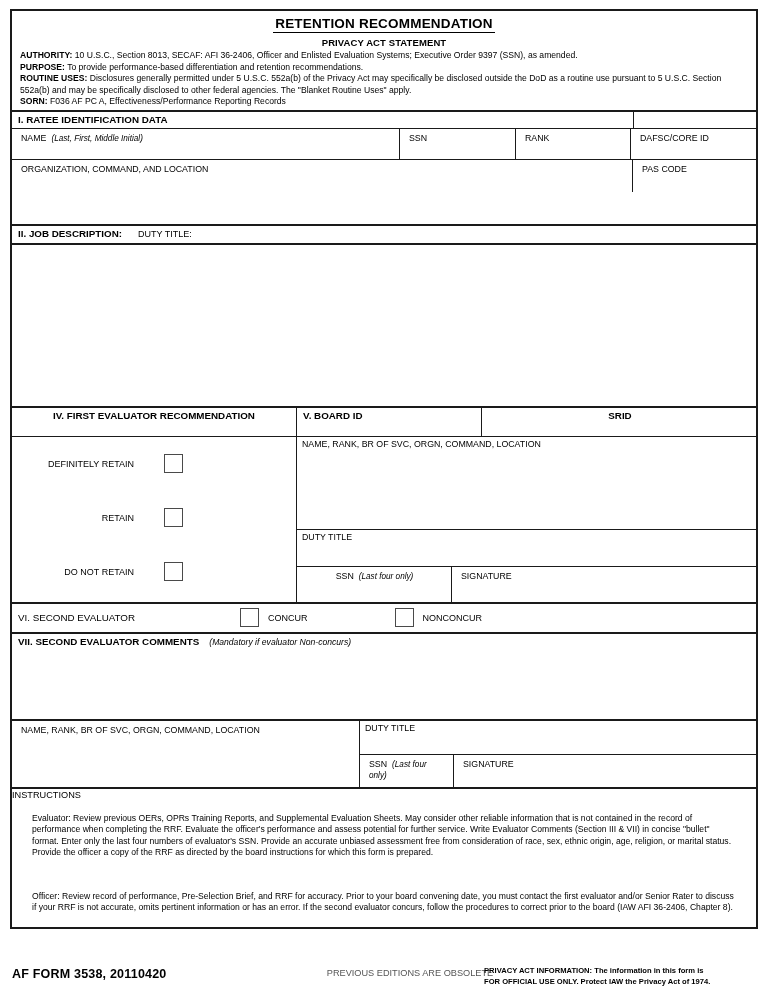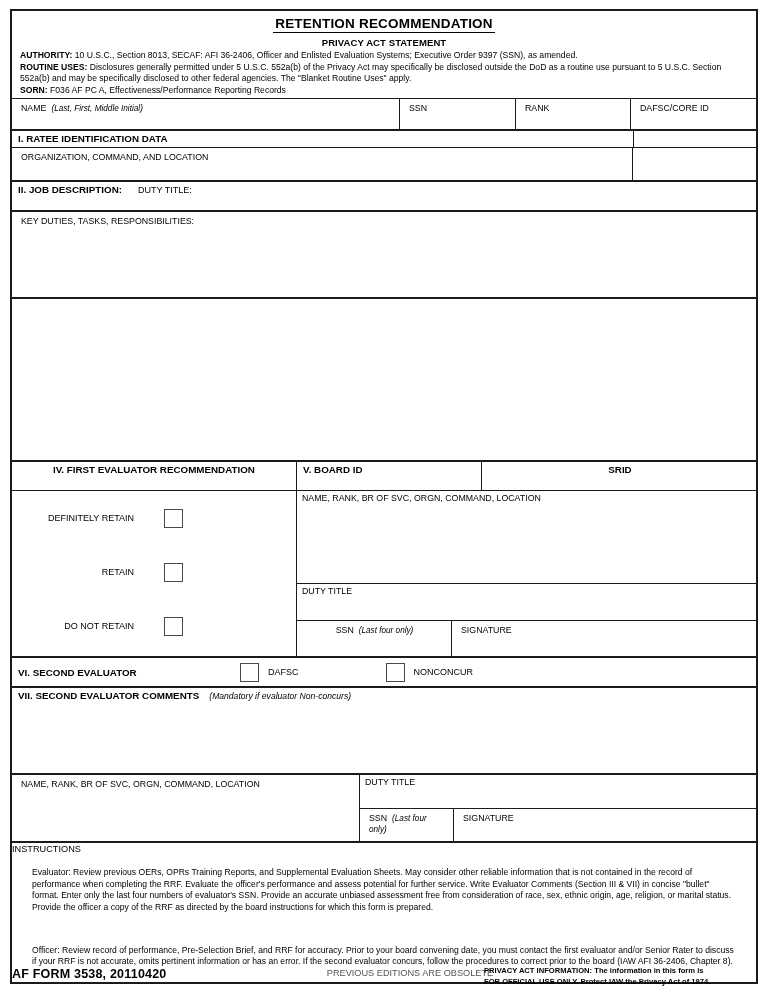--- a/index.html
+++ b/index.html
@@ -143,21 +143,21 @@
 
   
   .vi-row {
     display: flex;
     align-items: center;
     height: 28px;
     box-sizing: border-box;
   }
   .vi-title {
     font-size: 9.8px;
-    font-weight: bold;
+    font-weight: normal;
     padding-left: 6px;
     width: 228px;
     box-sizing: border-box;
   }
   .vi-opt-label {
     font-size: 9px;
     padding-left: 9px;
   }
 
   
@@ -220,70 +220,72 @@
 
     <div class="title-bar">
       <span class="t">RETENTION RECOMMENDATION</span>
     </div>
 
     <div class="privacy-head">PRIVACY ACT STATEMENT</div>
     <div class="privacy-body">
       <p>
         <b>AUTHORITY:</b>
         <span>10 U.S.C., Section 8013, SECAF: AFI 36-2406, Officer and  Enlisted Evaluation Systems; Executive Order 9397 (SSN), as amended.</span>
+      </p>
+      <p>
+        <b>PURPOSE:</b>
+        <span>To provide performance-based differentiation and retention recommendations.</span>
       </p>
       <p>
         <b>ROUTINE USES:</b>
         <span>Disclosures generally permitted under 5 U.S.C. 552a(b) of the Privacy Act may specifically be disclosed outside the DoD as a routine use  pursuant to 5 U.S.C. Section 552a(b) and may be specifically disclosed to other federal agencies.  The "Blanket Routine Uses" apply.</span>
       </p>
       <p>
         <b>SORN:</b>
         <span>F036 AF PC A, Effectiveness/Performance Reporting Records</span>
       </p>
     </div>
 
+    <div class="row bt2">
+      <div class="cell sec-head br" style="width:622px;">I.  RATEE IDENTIFICATION DATA</div>
+      <div class="cell" style="width:120px;"></div>
+    </div>
+
     <div class="row bt" style="height:31px;">
       <div class="cell br" style="width:388px;">
         <div class="field-label">
           <span>NAME</span><span class="ital">(Last, First, Middle Initial)</span>
         </div>
       </div>
       <div class="cell br" style="width:116px;">
         <div class="field-label">SSN</div>
       </div>
       <div class="cell br" style="width:115px;">
         <div class="field-label">RANK</div>
       </div>
       <div class="cell" style="width:123px;">
         <div class="field-label">DAFSC/CORE ID</div>
       </div>
     </div>
 
-    <div class="row bt2">
-      <div class="cell sec-head br" style="width:622px;">I.  RATEE IDENTIFICATION DATA</div>
-      <div class="cell" style="width:120px;"></div>
-    </div>
-
     <div class="row bt" style="height:33px;">
       <div class="cell br" style="width:621px;">
         <div class="field-label">ORGANIZATION, COMMAND, AND LOCATION</div>
       </div>
-    </div>
-
-    <div class="row bt2" style="height:30px;">
+      <div class="cell" style="width:123px;">
+        <div class="field-label">PAS CODE</div>
+      </div>
+    </div>
+
+    <div class="row bt2" style="height:19px;margin-top:32px;">
       <div class="cell sec-head" style="width:744px;">
         <span>II.  JOB DESCRIPTION:</span><span class="sub">DUTY TITLE:</span>
       </div>
     </div>
 
-    <div class="row bt2" style="height:87px;">
-      <div class="cell" style="width:744px;">
-        <div class="field-label">KEY DUTIES, TASKS, RESPONSIBILITIES:</div>
-      </div>
-    </div>
 
 
     <div class="row bt2" style="height:163px;">
       <div class="cell" style="width:744px;"></div>
     </div>
 
     <div class="row bt2" style="height:30px;">
       <div class="cell sec-head br" style="width:285px;padding-left:41px;">IV.  FIRST EVALUATOR RECOMMENDATION</div>
       <div class="cell sec-head br" style="width:185px;">V.  BOARD ID</div>
       <div class="cell sec-head lbl-center" style="width:274px;">SRID</div>
@@ -331,21 +333,21 @@
           </div>
         </div>
 
       </div>
     </div>
 
     <div class="row bt2">
       <div class="vi-row" style="width:744px;">
         <div class="vi-title">VI.  SECOND EVALUATOR</div>
         <span class="cbx"></span>
-        <span class="vi-opt-label">DAFSC</span>
+        <span class="vi-opt-label">CONCUR</span>
         <span class="cbx" style="margin-left:87px;"></span>
         <span class="vi-opt-label">NONCONCUR</span>
       </div>
     </div>
 
     <div class="row bt2" style="height:19px;">
       <div class="cell sec-head" style="width:744px;">
         <span>VII.  SECOND EVALUATOR COMMENTS</span><span class="note">(Mandatory if evaluator Non-concurs)</span>
       </div>
     </div>

